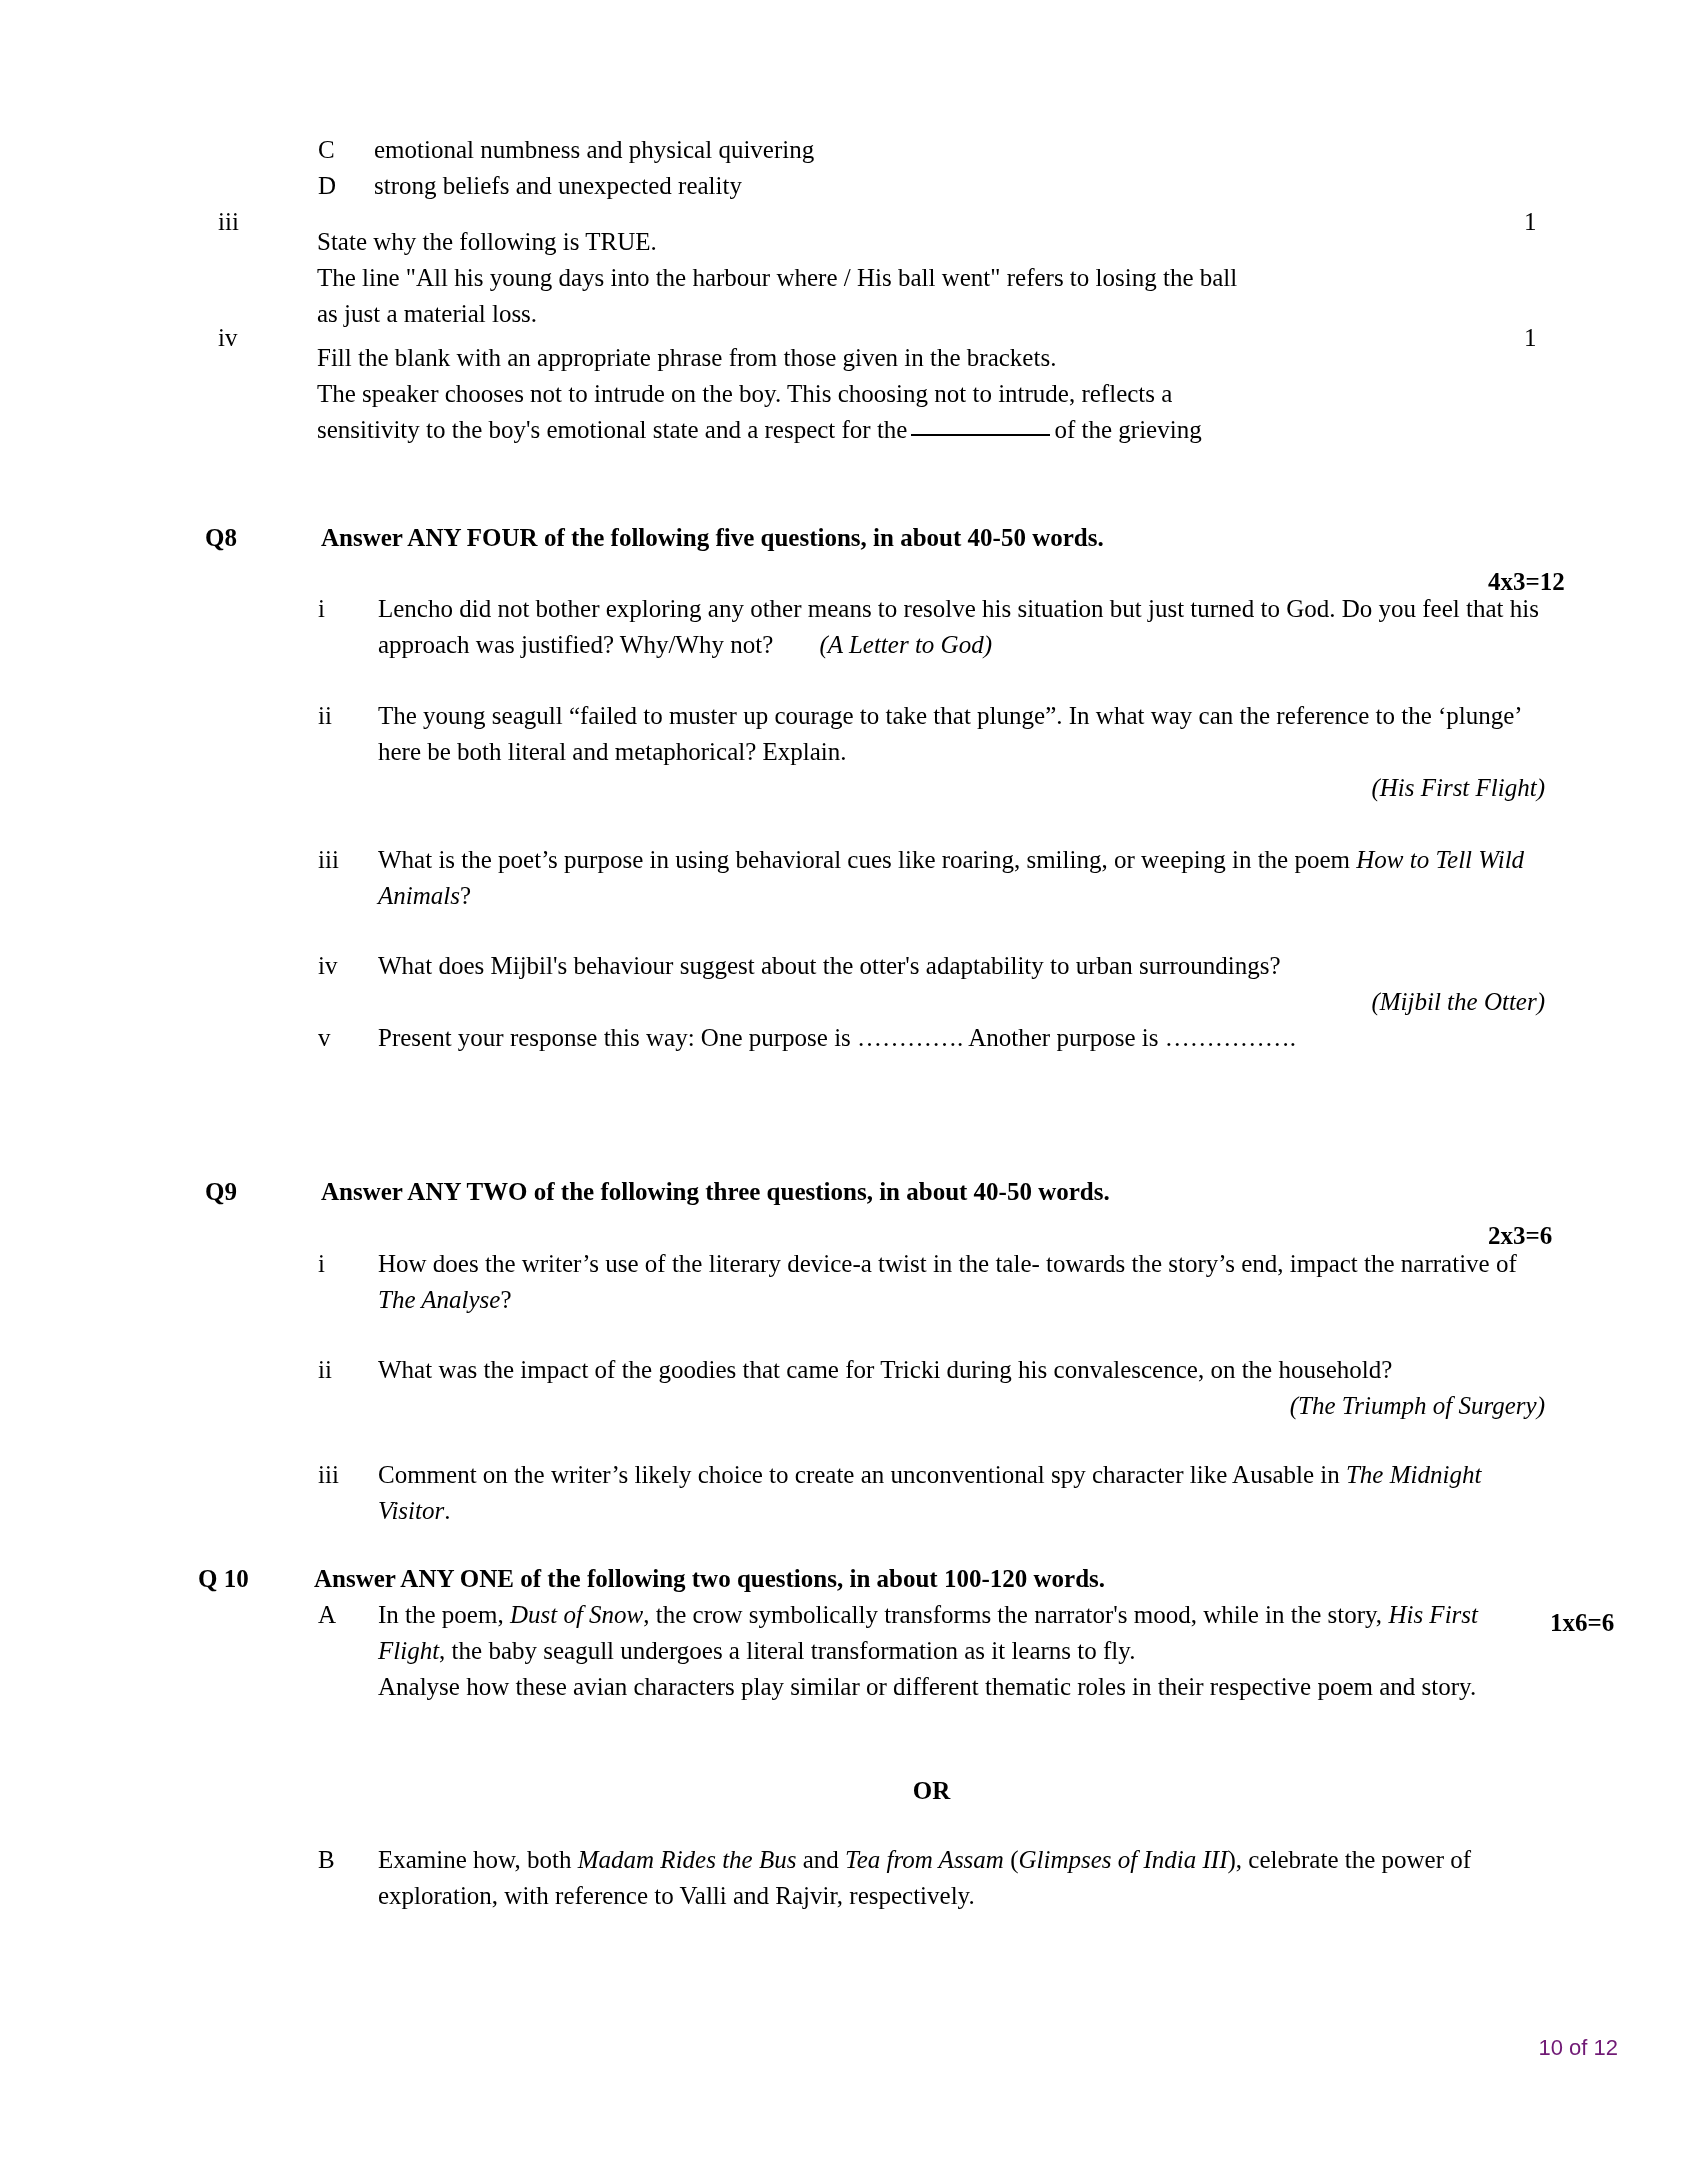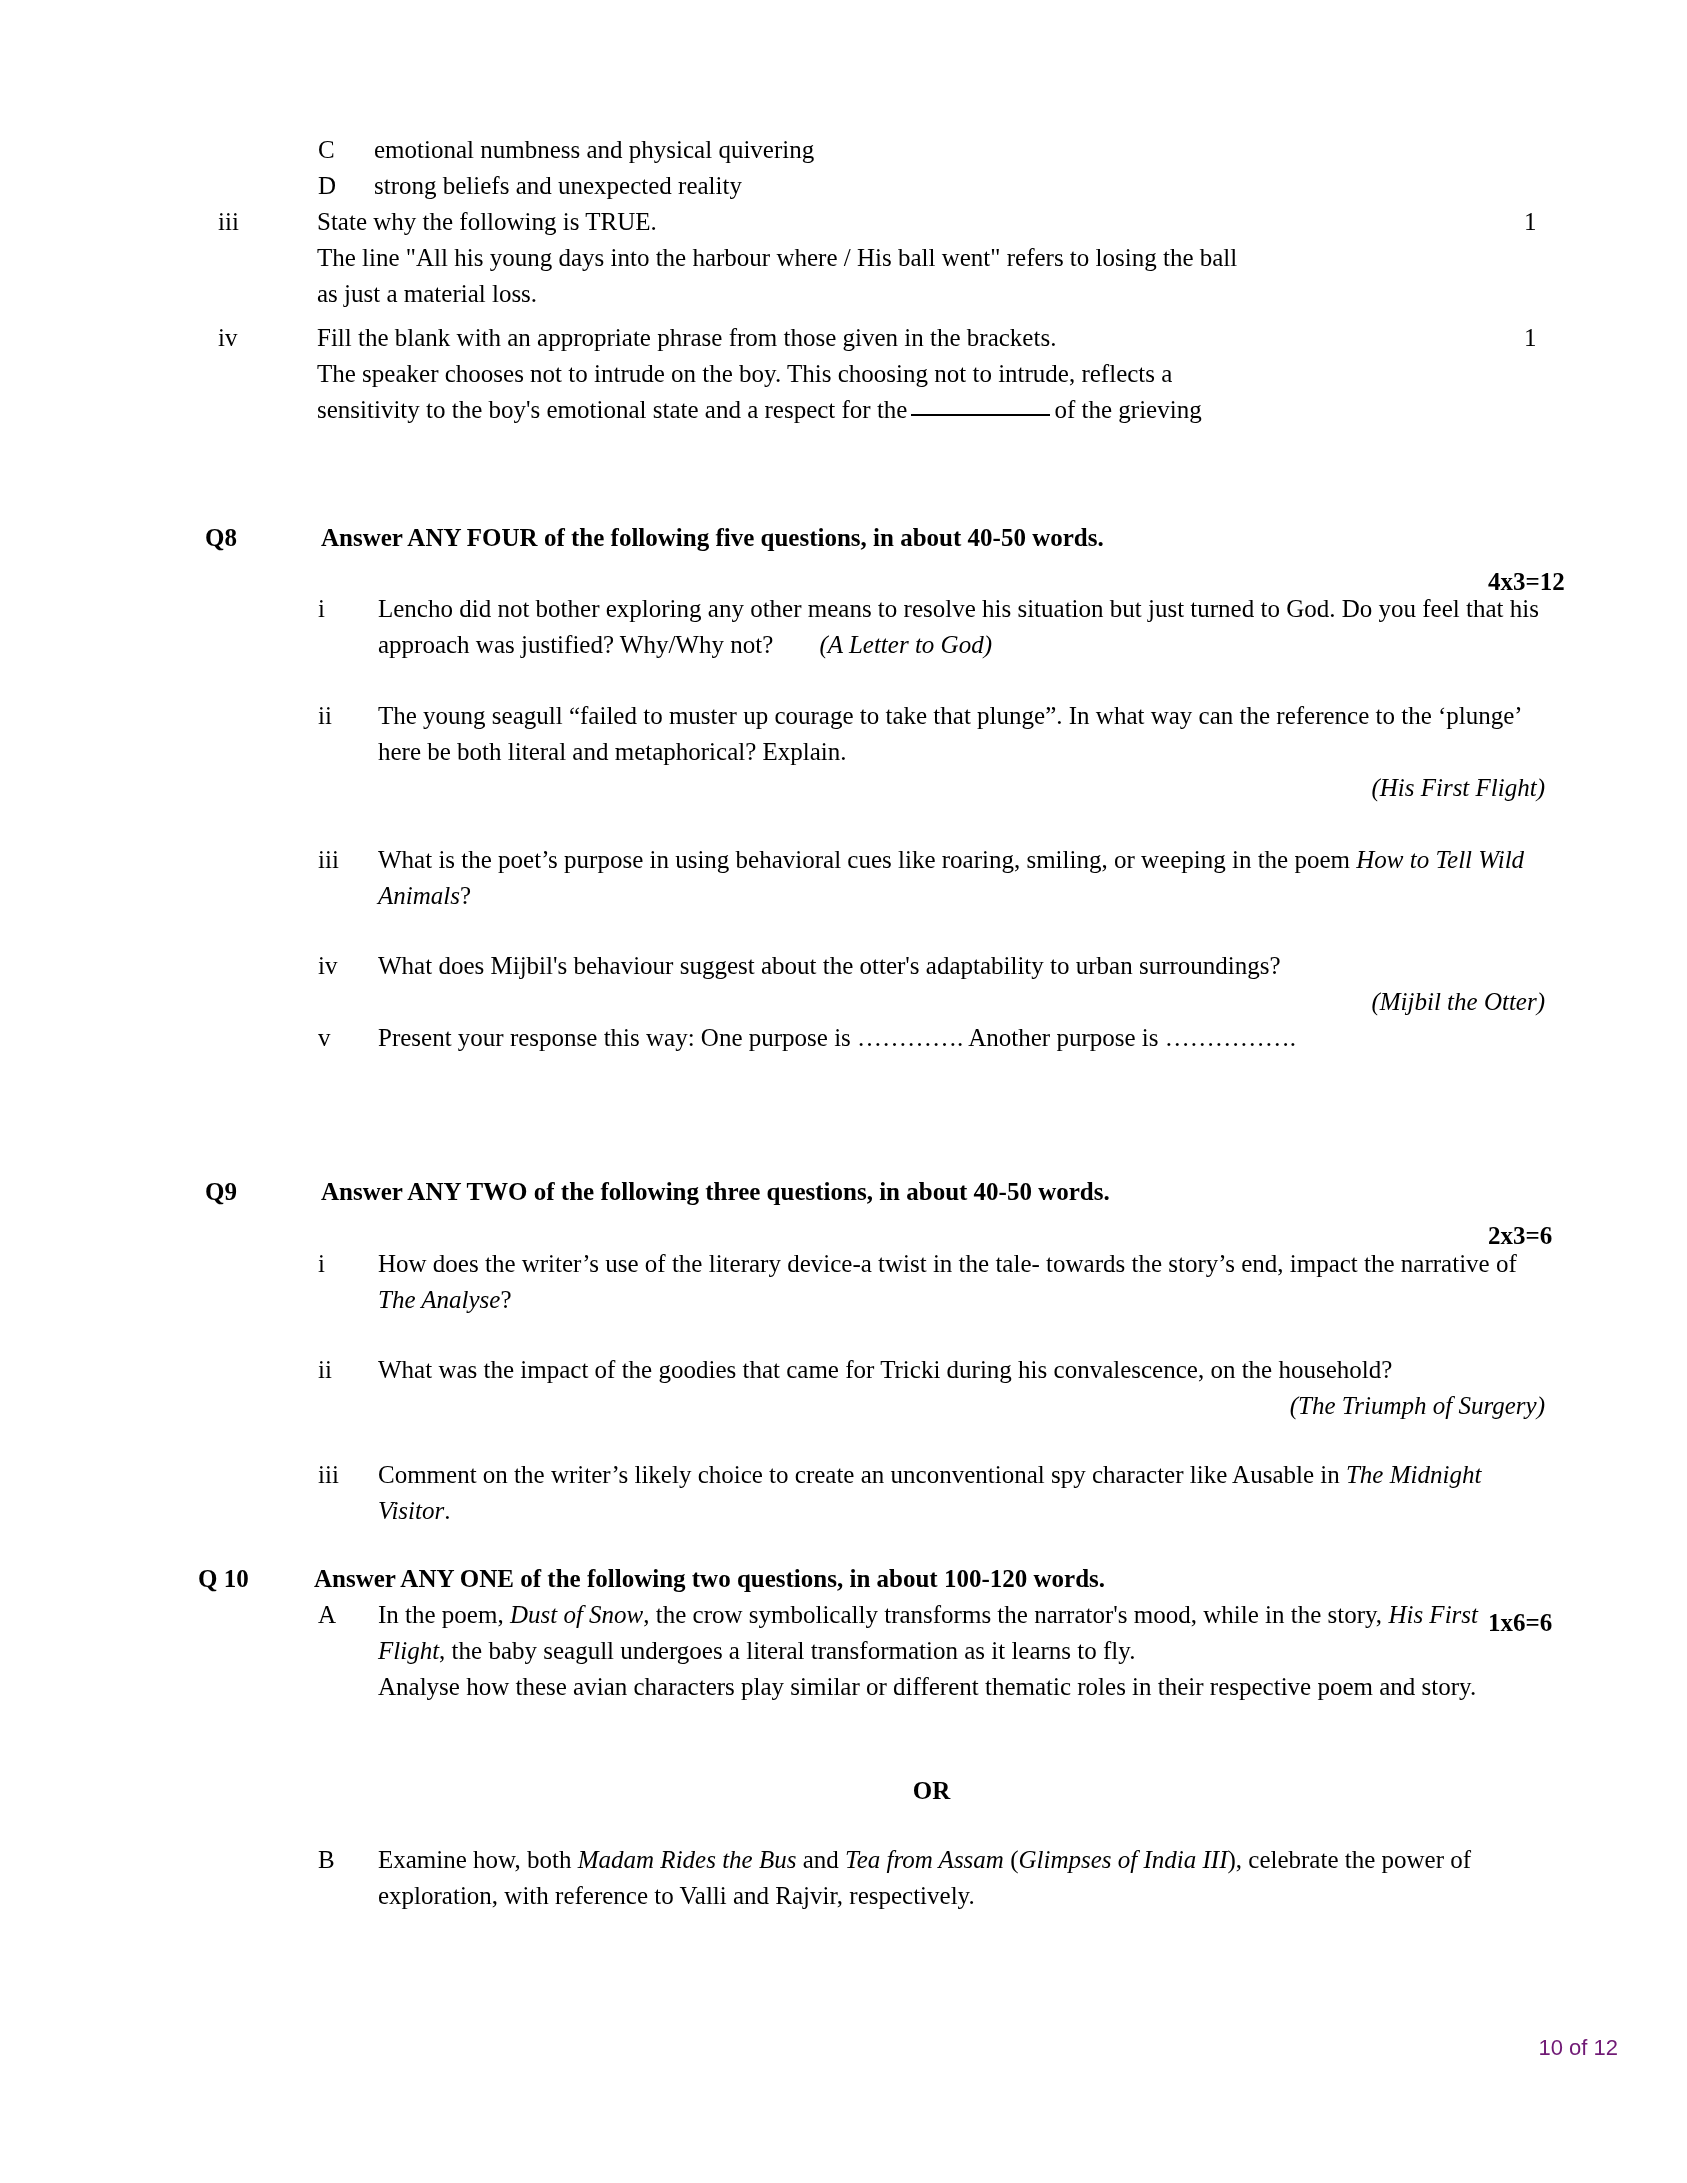--- a/index.html
+++ b/index.html
@@ -55,20 +55,21 @@
     line-height: 36px;
   }
   .subq .rn {
     position: absolute;
     left: 0;
     top: 0;
     width: 86px;
   }
   .subq .txt {
     margin-left: 99px;
+    margin-top: 20px;
   }
 
   
   .qhead {
     position: absolute;
     font-weight: bold;
     font-size: 25px;
     line-height: 36px;
   }
   .qhead .qlabel {
@@ -238,21 +239,21 @@
   <div class="item" style="top:1457px;">
     <span class="rn">iii</span>
     <div class="txt">
       <span>Comment on the writer’s likely choice to create an unconventional spy character like Ausable in </span><span class="ital">The Midnight Visitor</span><span>.</span>
     </div>
   </div>
 
   <div class="qhead" style="left:198px; top:1561px; width:1363px;">
     <span class="qlabel">Q 10</span>
     <span class="qtitle">Answer ANY ONE of the following two questions, in about 100-120 words.</span>
-    <span class="qmarks" style="left:1290px;">1x6=6</span>
+    <span class="qmarks" style="left:1352px;">1x6=6</span>
   </div>
 
   <div class="item" style="top:1597px;">
     <span class="rn">A</span>
     <div class="txt">
       <div><span>In the poem, </span><span class="ital">Dust of Snow</span><span>, the crow symbolically transforms the narrator's mood, while in the story, </span><span class="ital">His First Flight</span><span>, the baby seagull undergoes a literal transformation as it learns to fly.</span></div>
       <div>Analyse how these avian characters play similar or different thematic roles in their respective poem and story.</div>
     </div>
   </div>
 

